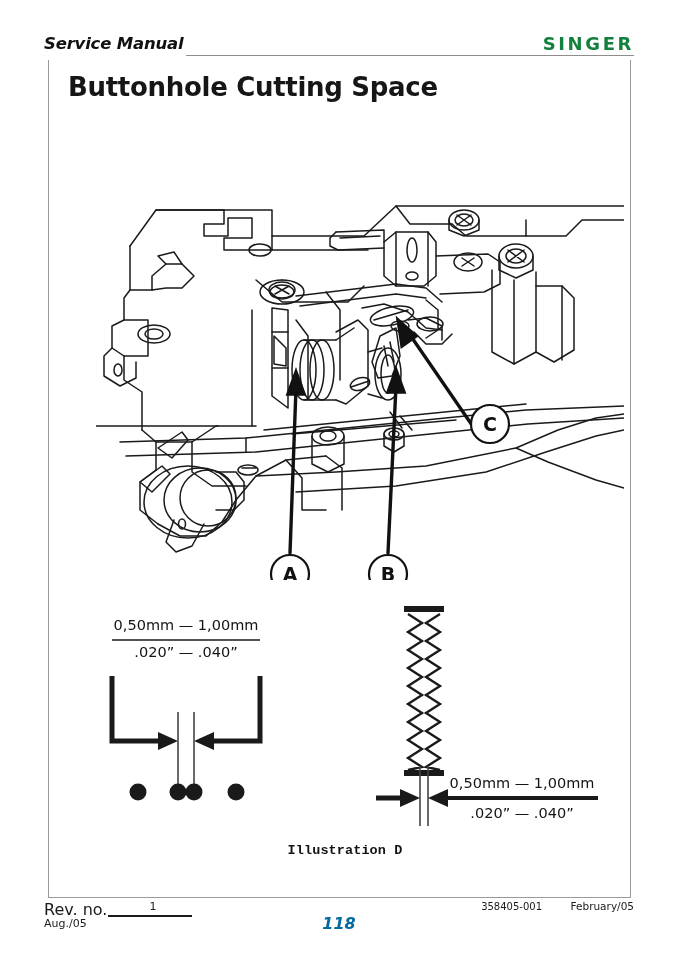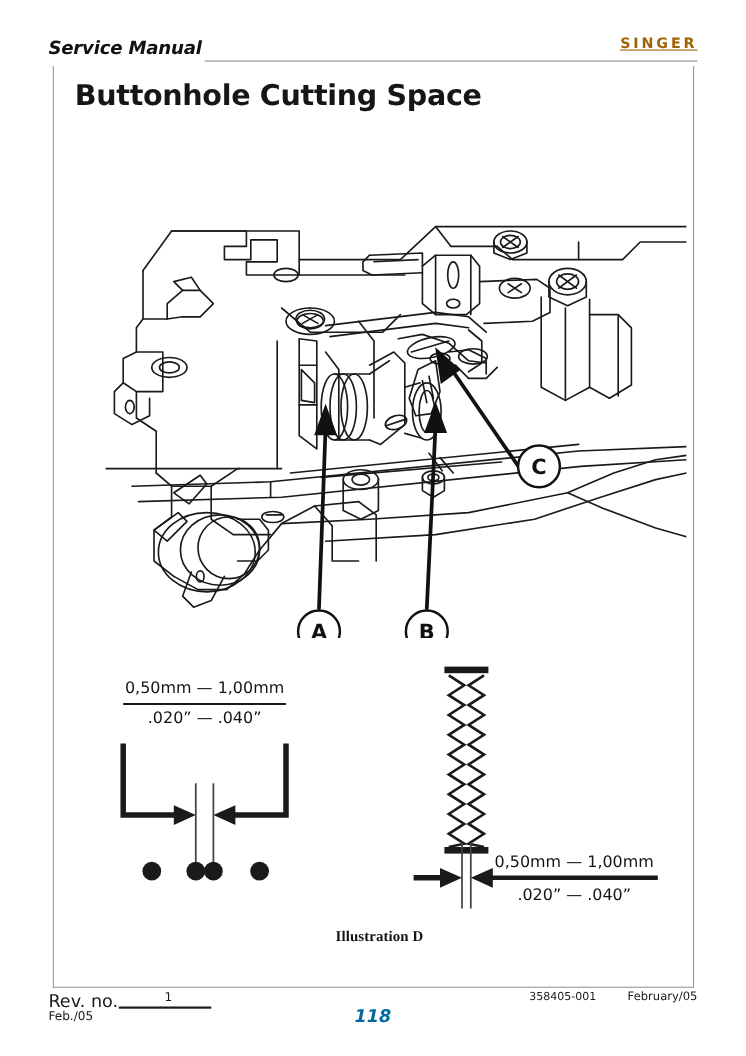--- a/index.html
+++ b/index.html
@@ -50,25 +50,24 @@
     width: 448px;
     height: 1px;
     background: #8d8d8d;
   }
   .brand {
     position: absolute;
     right: 0;
     top: -1px;
     font-family: "DejaVu Sans", sans-serif;
     font-weight: bold;
-    font-size: 13px;
+    font-size: 18px;
     letter-spacing: 2.6px;
-    color: #a16207;
-    white-space: nowrap;
-    text-decoration: underline;
+    color: #15803d;
+    white-space: nowrap;
   }
 
   
   .frame {
     position: absolute;
     left: 48px;
     top: 60px;
     width: 583px;
     height: 838px;
     border-left: 1.4px solid #9a9a9a;
@@ -116,21 +115,21 @@
     height: 238px;
   }
   .diagram-left svg, .diagram-right svg { display: block; }
 
   .illustration-caption {
     position: absolute;
     left: 12px;
     right: 0;
     top: 843px;
     text-align: center;
-    font-family: Liberation Serif, serif;
+    font-family: Liberation Mono, monospace;
     font-weight: bold;
     font-size: 13.5px;
     color: #141414;
     letter-spacing: 0.1px;
   }
 
   
   .footer {
     position: absolute;
     left: 44px;
@@ -458,19 +457,19 @@
       <text class="dim-text" x="152" y="220" text-anchor="middle">.020” — .040”</text>
     </svg>
   </div>
 
   <div class="illustration-caption">Illustration D</div>
 
   <div class="footer">
     <div class="rev-label">Rev. no.</div>
     <div class="rev-value">1</div>
     <div class="rev-underline"></div>
-    <div class="rev-date">Feb./05</div>
+    <div class="rev-date">Aug./05</div>
     <div class="page-number">118</div>
     <div class="doc-code">358405-001</div>
     <div class="doc-date">February/05</div>
   </div>
 
 </div>
 
 </body></html>

